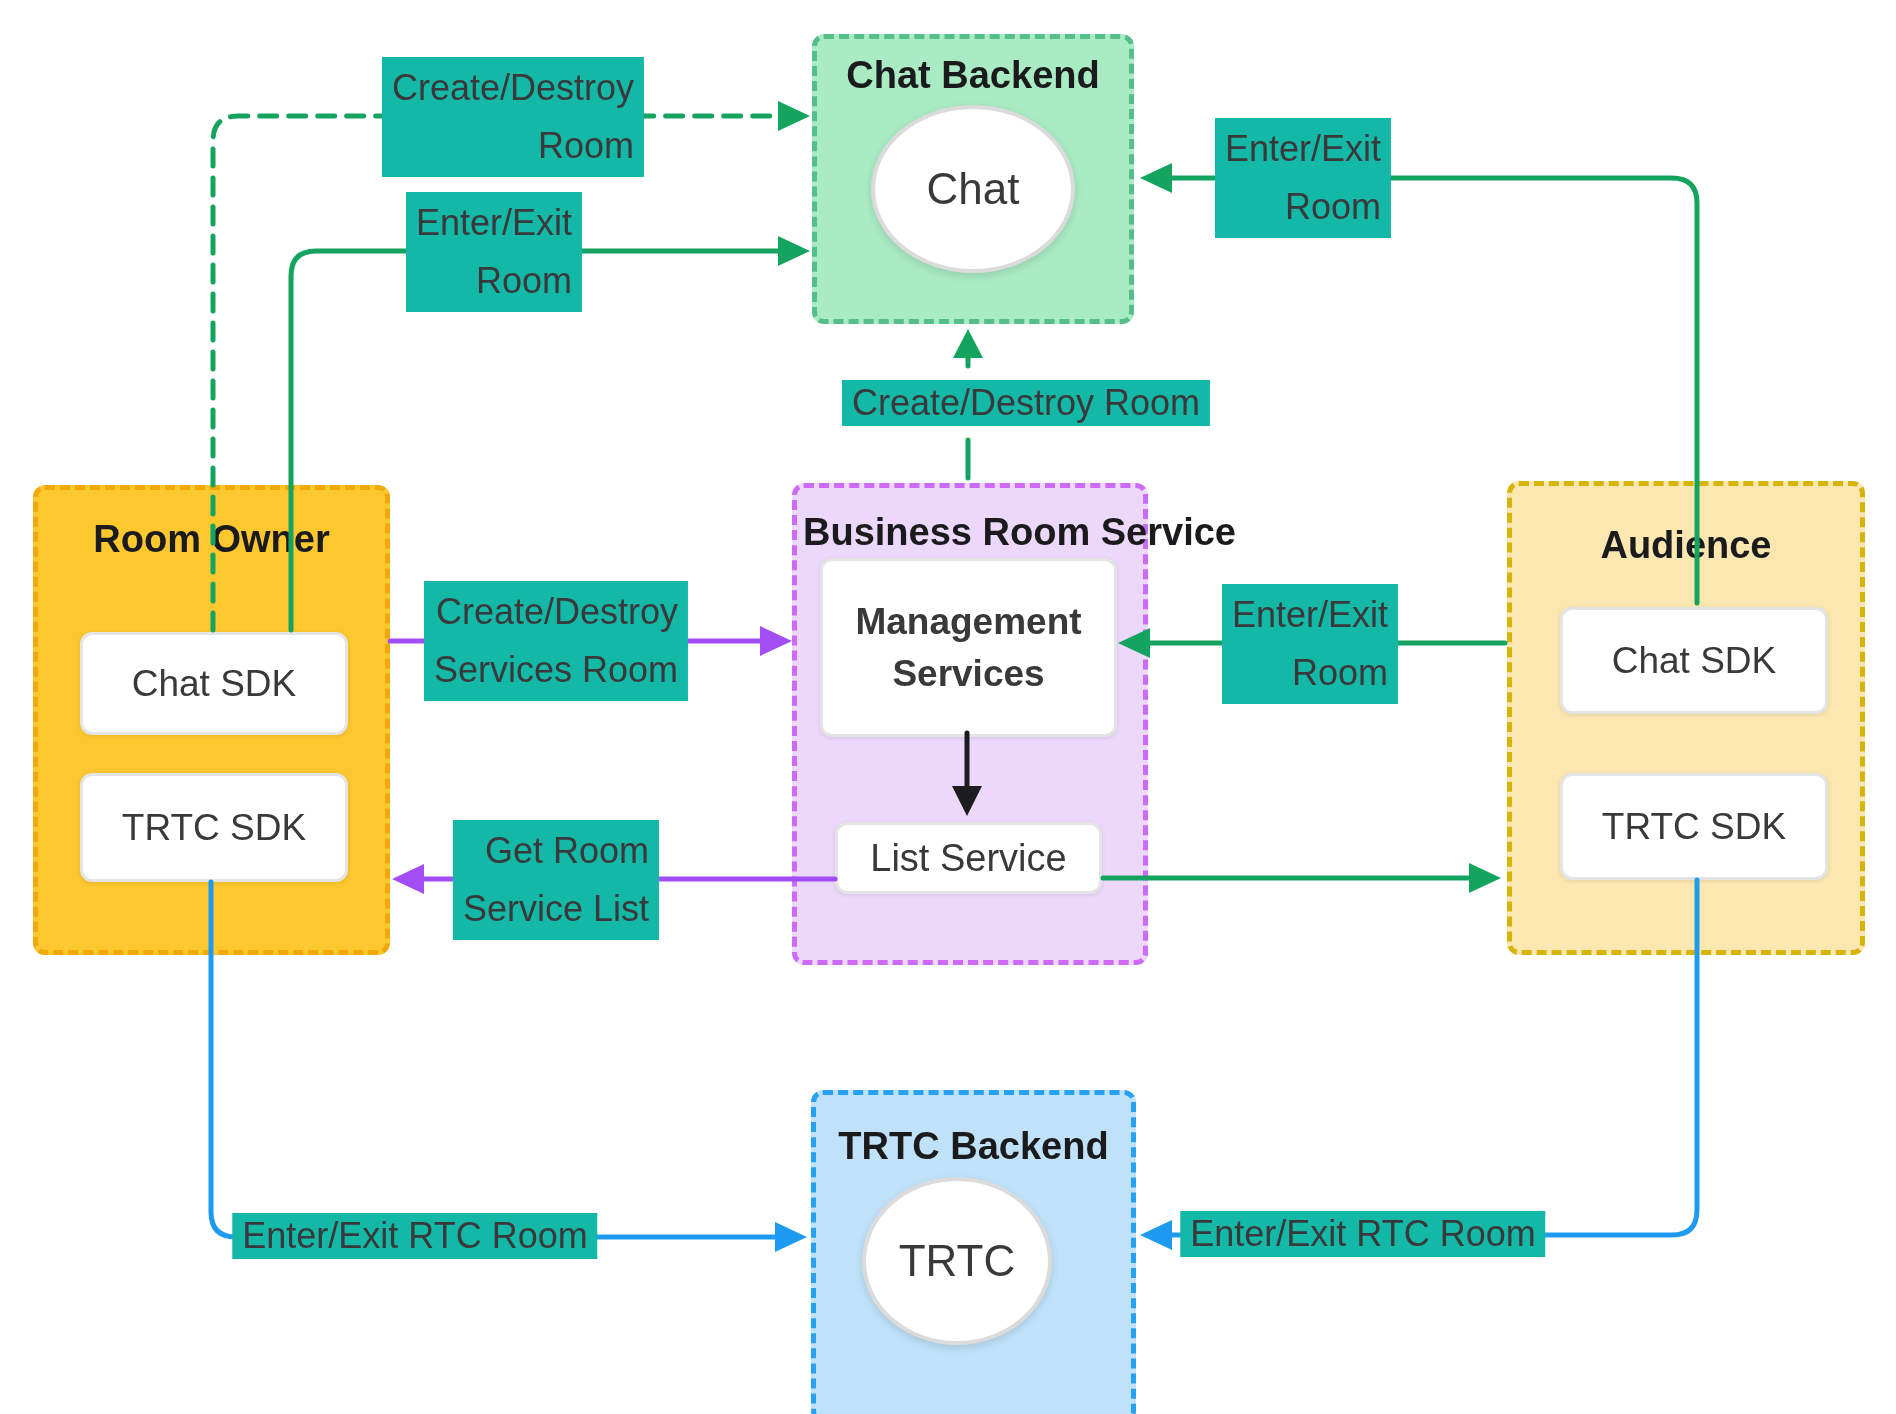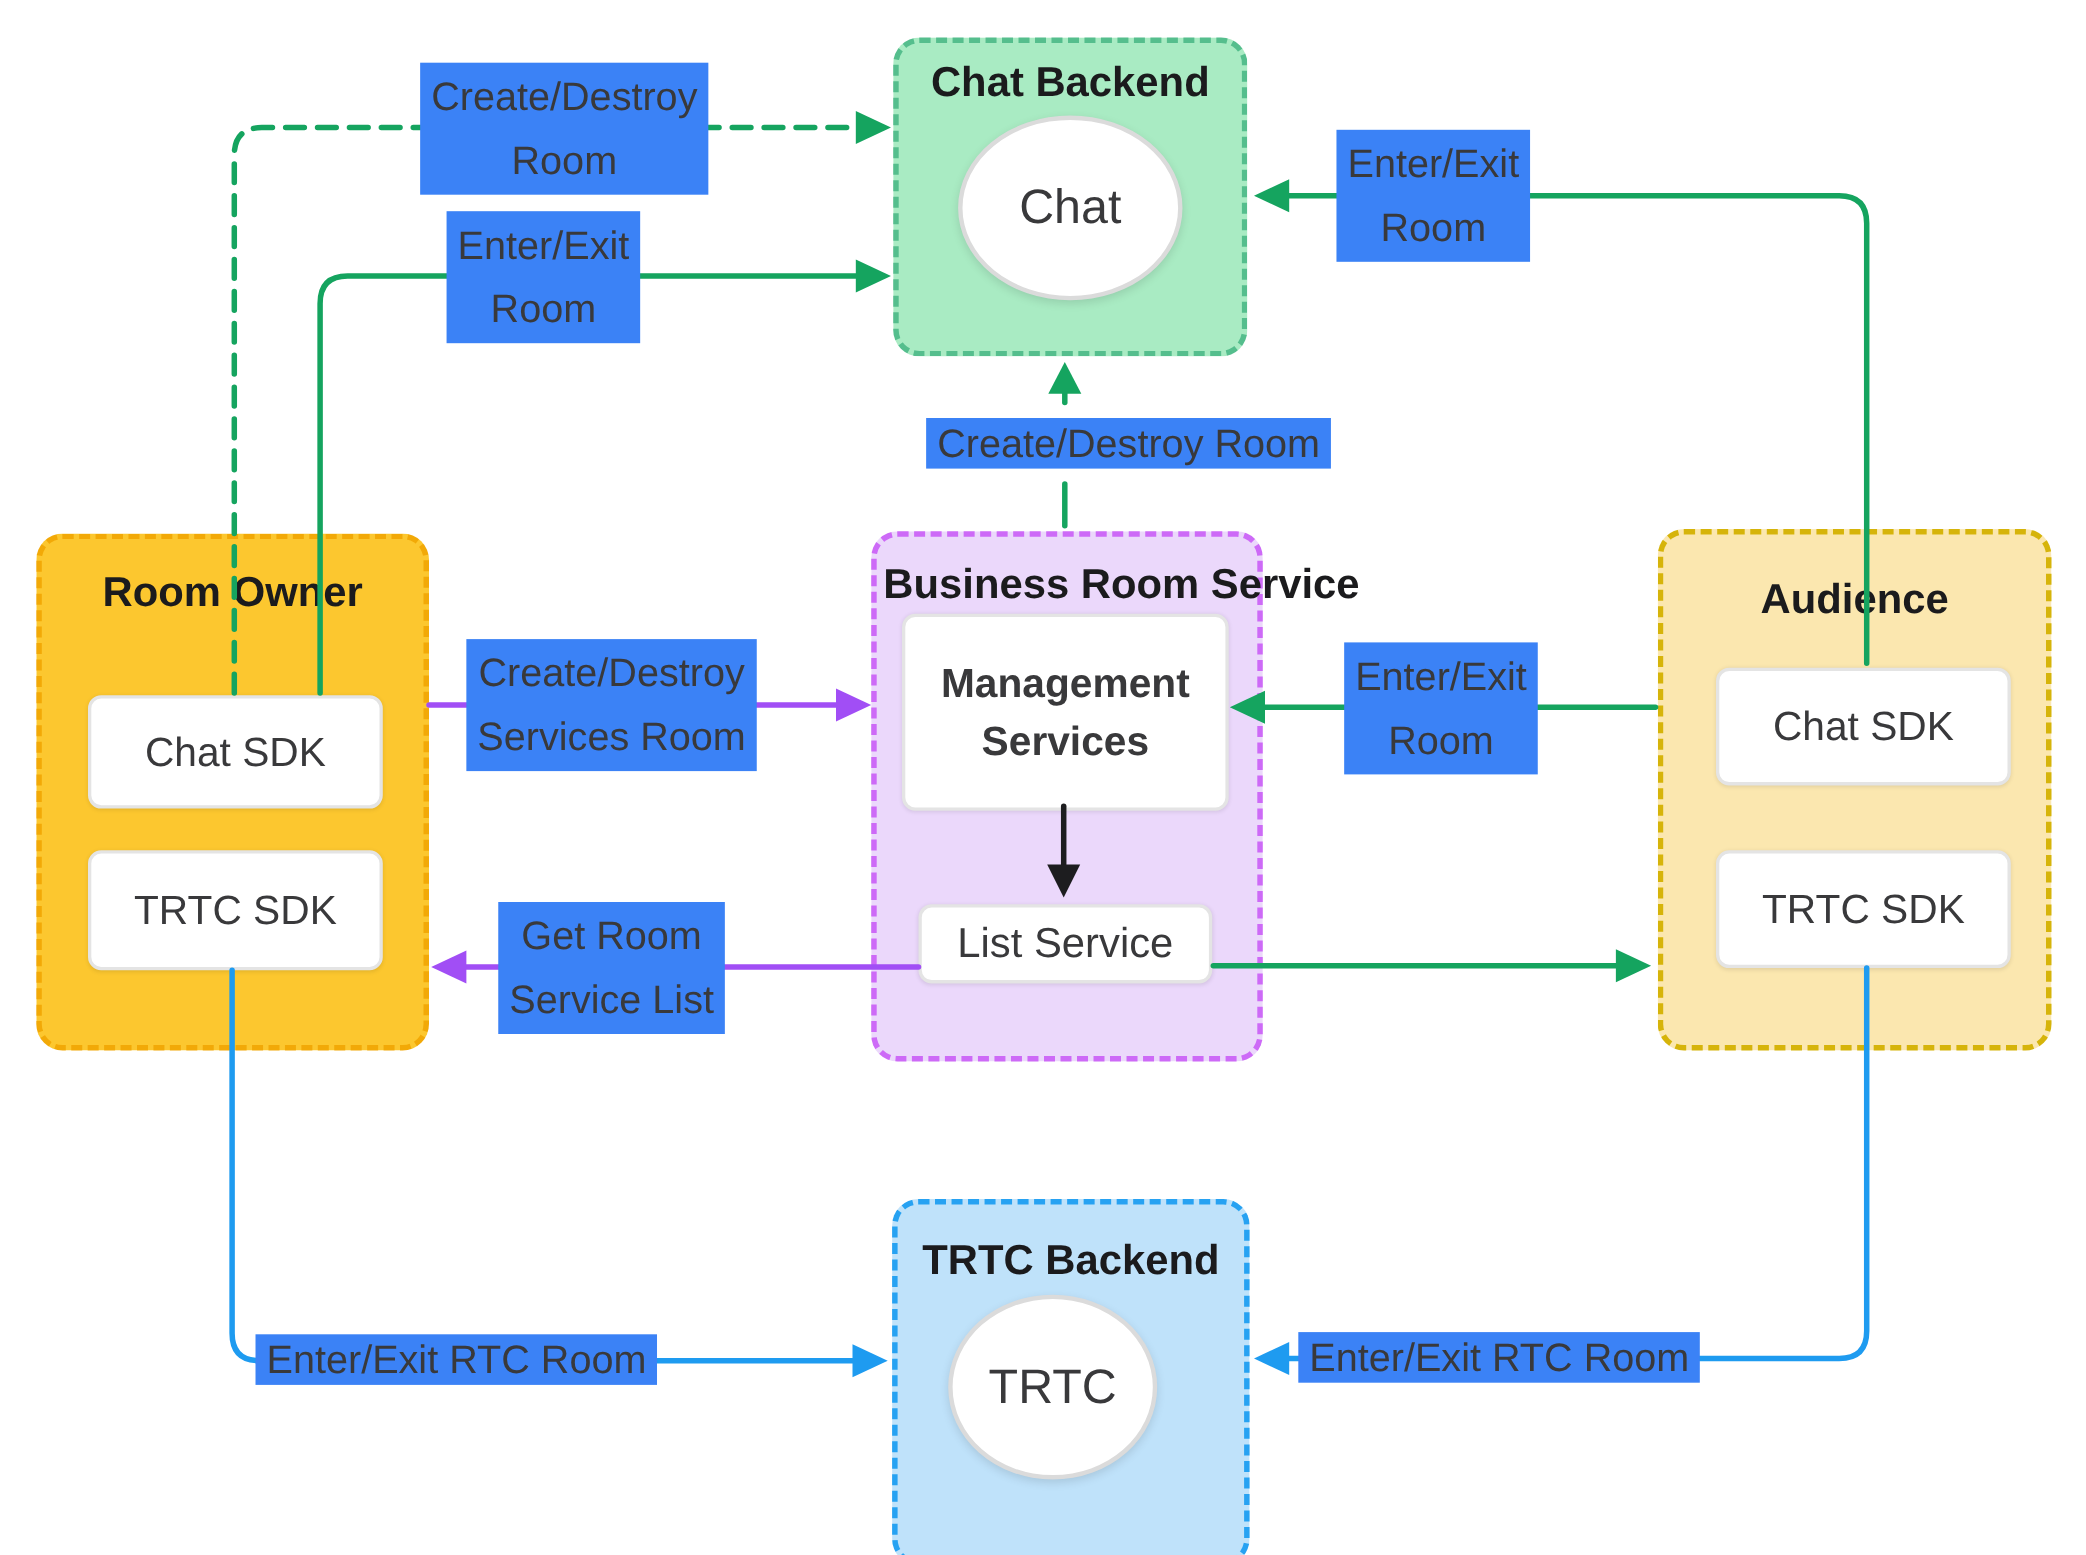--- a/index.html
+++ b/index.html
@@ -1,20 +1,20 @@
 <!DOCTYPE html>
 <html><head>
 <meta charset="utf-8">
 <style>
   html,body{margin:0;padding:0;background:#ffffff;}
   .canvas{
     position:relative;width:1896px;height:1414px;background:#ffffff;
     font-family:"Liberation Sans", sans-serif;overflow:hidden;
   }
-  .panel{position:absolute;box-sizing:border-box;border-radius:24px;z-index:10;}
+  .panel{position:absolute;box-sizing:border-box;border-radius:12px;z-index:10;}
   .panel .box-title{font-weight:700;font-size:38px;color:#1B1B1D;letter-spacing:0;}
   .title-center{text-align:center;}
   .chat-backend{left:812px;top:34px;width:322px;height:290px;background:#A9EBC3;border:5px dashed #55BE8D;padding-top:15px;}
   .room-owner{left:33px;top:485px;width:357px;height:470px;background:#FCC72F;border:5px dashed #F2A907;padding-top:28px;}
   .brs{left:792px;top:483px;width:356px;height:482px;background:#EBD8FB;border:5px dashed #CD6AF7;padding-top:23px;}
   .brs .box-title{white-space:nowrap;padding-left:6px;text-align:left;}
   .audience{left:1507px;top:481px;width:358px;height:474px;background:#FBE7AF;border:5px dashed #D6B40A;padding-top:38px;}
   .trtc-backend{left:811px;top:1090px;width:325px;height:333px;background:#BFE2FA;border:5px dashed #27A2F2;padding-top:30px;}
 
   .sub-box{
@@ -34,22 +34,22 @@
     position:absolute;box-sizing:border-box;background:#ffffff;border:4px solid #DBDBDB;border-radius:50%;
     display:flex;align-items:center;justify-content:center;font-size:44px;color:#39393B;
     box-shadow:0 3px 9px rgba(0,0,0,.12);z-index:12;
   }
   .chat-ellipse{left:871px;top:105px;width:204px;height:168px;}
   .trtc-ellipse{left:862px;top:1177px;width:190px;height:168px;}
 
   .edge-layer{position:absolute;left:0;top:0;z-index:20;pointer-events:none;}
 
   .edge-label{
-    position:absolute;transform:translate(-50%,-50%);background:#3b82f6;
-    font-size:36px;color:#39393B;text-align:center;white-space:nowrap;
+    position:absolute;transform:translate(-50%,-50%);background:#14b8a6;
+    font-size:36px;color:#39393B;text-align:right;white-space:nowrap;
     z-index:30;padding:2px 10px;
   }
   .edge-label.two-line{line-height:58px;}
   .l-cdr-top{left:513px;top:117px;}
   .l-eer-topleft{left:494px;top:252px;}
   .l-eer-topright{left:1303px;top:178px;}
   .l-cdr-mid{left:1026px;top:403px;}
   .l-cdbr{left:556px;top:641px;}
   .l-eer-mid{left:1310px;top:644px;}
   .l-grsl{left:556px;top:880px;}

